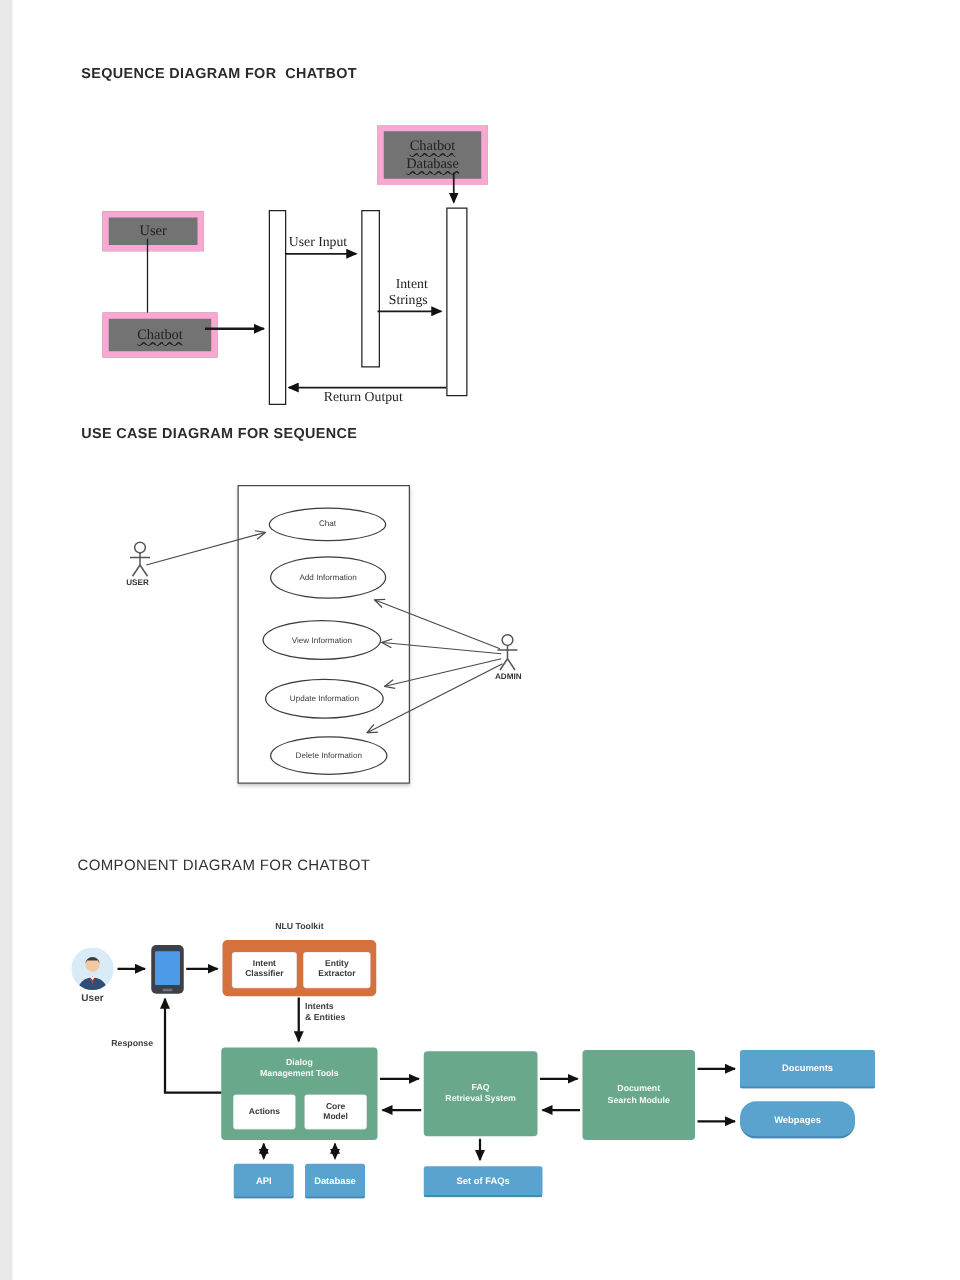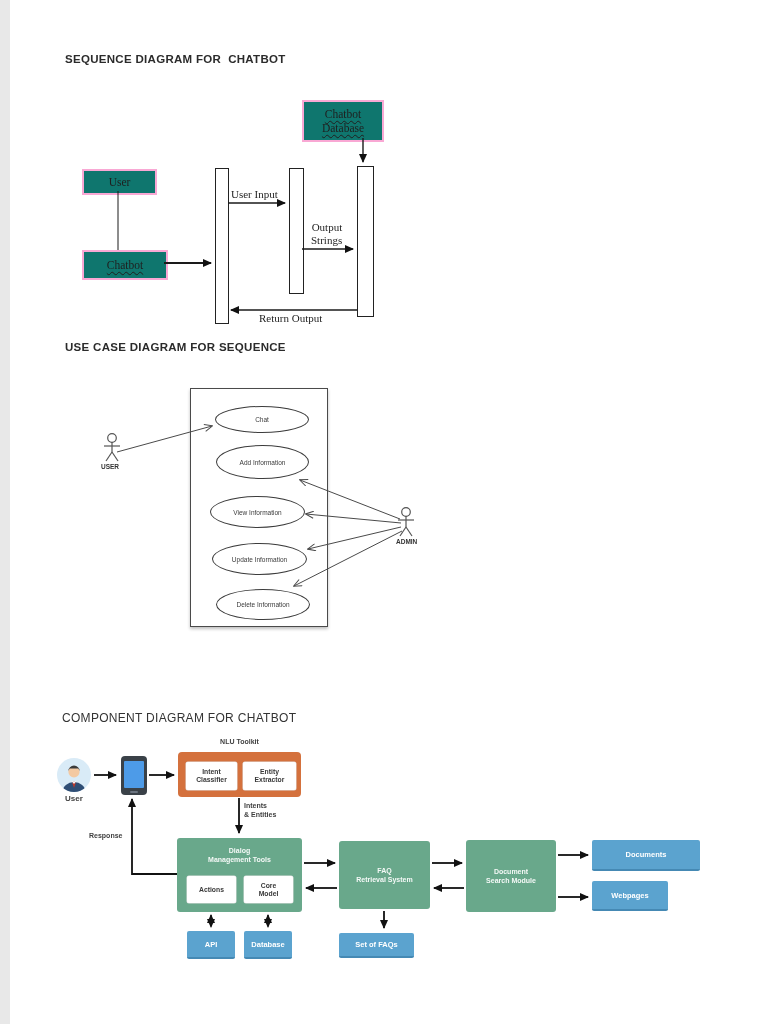--- a/index.html
+++ b/index.html
@@ -3,21 +3,21 @@
 <meta charset="utf-8">
 <style>
   html,body{margin:0;padding:0;background:#e8e8e8;}
   .page{position:relative;width:768px;height:1024px;background:#ffffff;overflow:hidden;
         font-family:"Liberation Sans", sans-serif;margin-left:10px;}
   .abs{position:absolute;}
   .title{font-weight:700;font-size:11.5px;color:#2b2b2b;letter-spacing:.3px;white-space:pre-wrap;}
   .title.light{font-weight:500;font-size:12px;color:#333;}
 
   
-  .seq-box{background:#0f766e;border:2px solid #f9a8d4;display:flex;align-items:center;justify-content:center;
+  .seq-box{background:#737373;border:5px solid #f9a8d4;display:flex;align-items:center;justify-content:center;
            font-family:"Liberation Serif", serif;font-size:11.5px;color:#1f1f1f;text-align:center;
            white-space:pre-line;line-height:1.25;}
   .bar{background:#fff;border:1px solid #222;}
   .wavy{text-decoration:underline;text-decoration-style:wavy;text-decoration-thickness:1px;text-underline-offset:2px;}
   .seq-label{font-family:"Liberation Serif", serif;font-size:11px;color:#1f1f1f;white-space:pre-line;line-height:1.15;text-align:right;}
 
   
   .uc-rect{border:1.5px solid #4a4a4a;background:#fff;box-shadow:0 2px 3px rgba(0,0,0,.25);}
   .uc-oval{border:1px solid #3c3c3c;border-radius:50%;background:#fff;display:flex;align-items:center;justify-content:center;
            font-size:6.5px;color:#3a3a3a;}
@@ -49,21 +49,21 @@
   <div class="abs seq-box" style="left: 292px; top: 100px; width: 78px; height: 38px; white-space: pre-line;"><span class="wavy">Chatbot
 Database</span></div>
   <div class="abs seq-box" style="left: 72px; top: 169px; width: 71px; height: 22px; white-space: pre-line;"><span>User</span></div>
   <div class="abs seq-box" style="left: 72px; top: 250px; width: 82px; height: 26px; white-space: pre-line;"><span class="wavy">Chatbot</span></div>
 
   <div class="abs bar" style="left:205px;top:168px;width:12px;height:154px;"></div>
   <div class="abs bar" style="left:279px;top:168px;width:13px;height:124px;"></div>
   <div class="abs bar" style="left:347px;top:166px;width:15px;height:149px;"></div>
 
   <div class="abs seq-label" style="left: 221px; top: 188px; white-space: pre-line;">User Input</div>
-  <div class="abs seq-label" style="left: 301px; top: 221px; white-space: pre-line;">Output
+  <div class="abs seq-label" style="left: 301px; top: 221px; white-space: pre-line;">Intent
 Strings</div>
   <div class="abs seq-label" style="left: 249px; top: 312px; white-space: pre-line; font-family: Liberation Serif, serif;">Return Output</div>
 
   <div class="abs title" style="left:55px;top:341px;">USE CASE DIAGRAM FOR SEQUENCE</div>
 
   <div class="abs uc-rect" style="left:180px;top:388px;width:136px;height:237px;"></div>
   <div class="abs uc-oval" style="left:205px;top:406px;width:92px;height:25px;">
       <span>Chat</span>
     </div>
   <div class="abs uc-oval" style="left:206px;top:445px;width:91px;height:32px;">
@@ -75,21 +75,21 @@
   <div class="abs uc-oval" style="left:202px;top:543px;width:93px;height:30px;">
       <span>Update Information</span>
     </div>
   <div class="abs uc-oval" style="left:206px;top:589px;width:92px;height:29px;">
       <span>Delete Information</span>
     </div>
 
   <div class="abs uc-actor-label" style="left:91px;top:463px;">USER</div>
   <div class="abs uc-actor-label" style="left:386px;top:538px;">ADMIN</div>
 
-  <div class="abs title light" style="left:52px;top:711px;text-align:right;">COMPONENT DIAGRAM FOR CHATBOT</div>
+  <div class="abs title light" style="left:52px;top:685px;text-align:right;">COMPONENT DIAGRAM FOR CHATBOT</div>
 
   <div class="abs" style="left:47px;top:758px;width:34px;height:34px;">
     <svg width="34" height="34" viewBox="0 0 34 34">
       <defs>
           <clipPath id="avclip">
             <circle cx="17" cy="17" r="17"></circle>
           </clipPath>
         </defs>
       <circle cx="17" cy="17" r="17" fill="#d9ebf7"></circle>
       <g clip-path="url(#avclip)">
@@ -127,28 +127,28 @@
   <div class="abs chip" style="left: 234px; top: 876px; width: 49px; height: 27px; white-space: pre-line;">Core
 Model</div>
 
   <div class="abs blue-box" style="left:177px;top:931px;width:48px;height:26px;">API</div>
   <div class="abs blue-box" style="left:234px;top:931px;width:48px;height:26px;">Database</div>
 
   <div class="abs green-box" style="left:329px;top:841px;width:91px;height:68px;display:flex;align-items:center;justify-content:center;">
     <div class="green-label" style="white-space: pre-line;">FAQ
 Retrieval System</div>
   </div>
-  <div class="abs blue-box" style="left:329px;top:933px;width:75px;height:23px;">Set of FAQs</div>
+  <div class="abs blue-box" style="left:329px;top:933px;width:95px;height:23px;">Set of FAQs</div>
 
   <div class="abs green-box" style="left:456px;top:840px;width:90px;height:72px;display:flex;align-items:center;justify-content:center;">
     <div class="green-label" style="white-space: pre-line;">Document
 Search Module</div>
   </div>
   <div class="abs blue-box" style="left:582px;top:840px;width:108px;height:29px;">Documents</div>
-  <div class="abs blue-box" style="left:582px;top:881px;width:76px;height:28px;">Webpages</div>
+  <div class="abs blue-box" style="left:582px;top:881px;width:92px;height:28px;border-radius:13px;">Webpages</div>
 
   <svg class="overlay" width="768" height="1024" viewBox="0 0 768 1024">
     <defs>
       <marker id="ms" markerUnits="userSpaceOnUse" markerWidth="9" markerHeight="8" refX="8" refY="4" orient="auto-start-reverse">
         <path d="M0,0 L9,4 L0,8 z" fill="#111"></path>
       </marker>
       <marker id="mo" markerUnits="userSpaceOnUse" markerWidth="9" markerHeight="8" refX="8" refY="4" orient="auto">
         <path d="M0.5,0.5 L8.5,4 L0.5,7.5" fill="none" stroke="#4a4a4a" stroke-width="1"></path>
       </marker>
     </defs>

